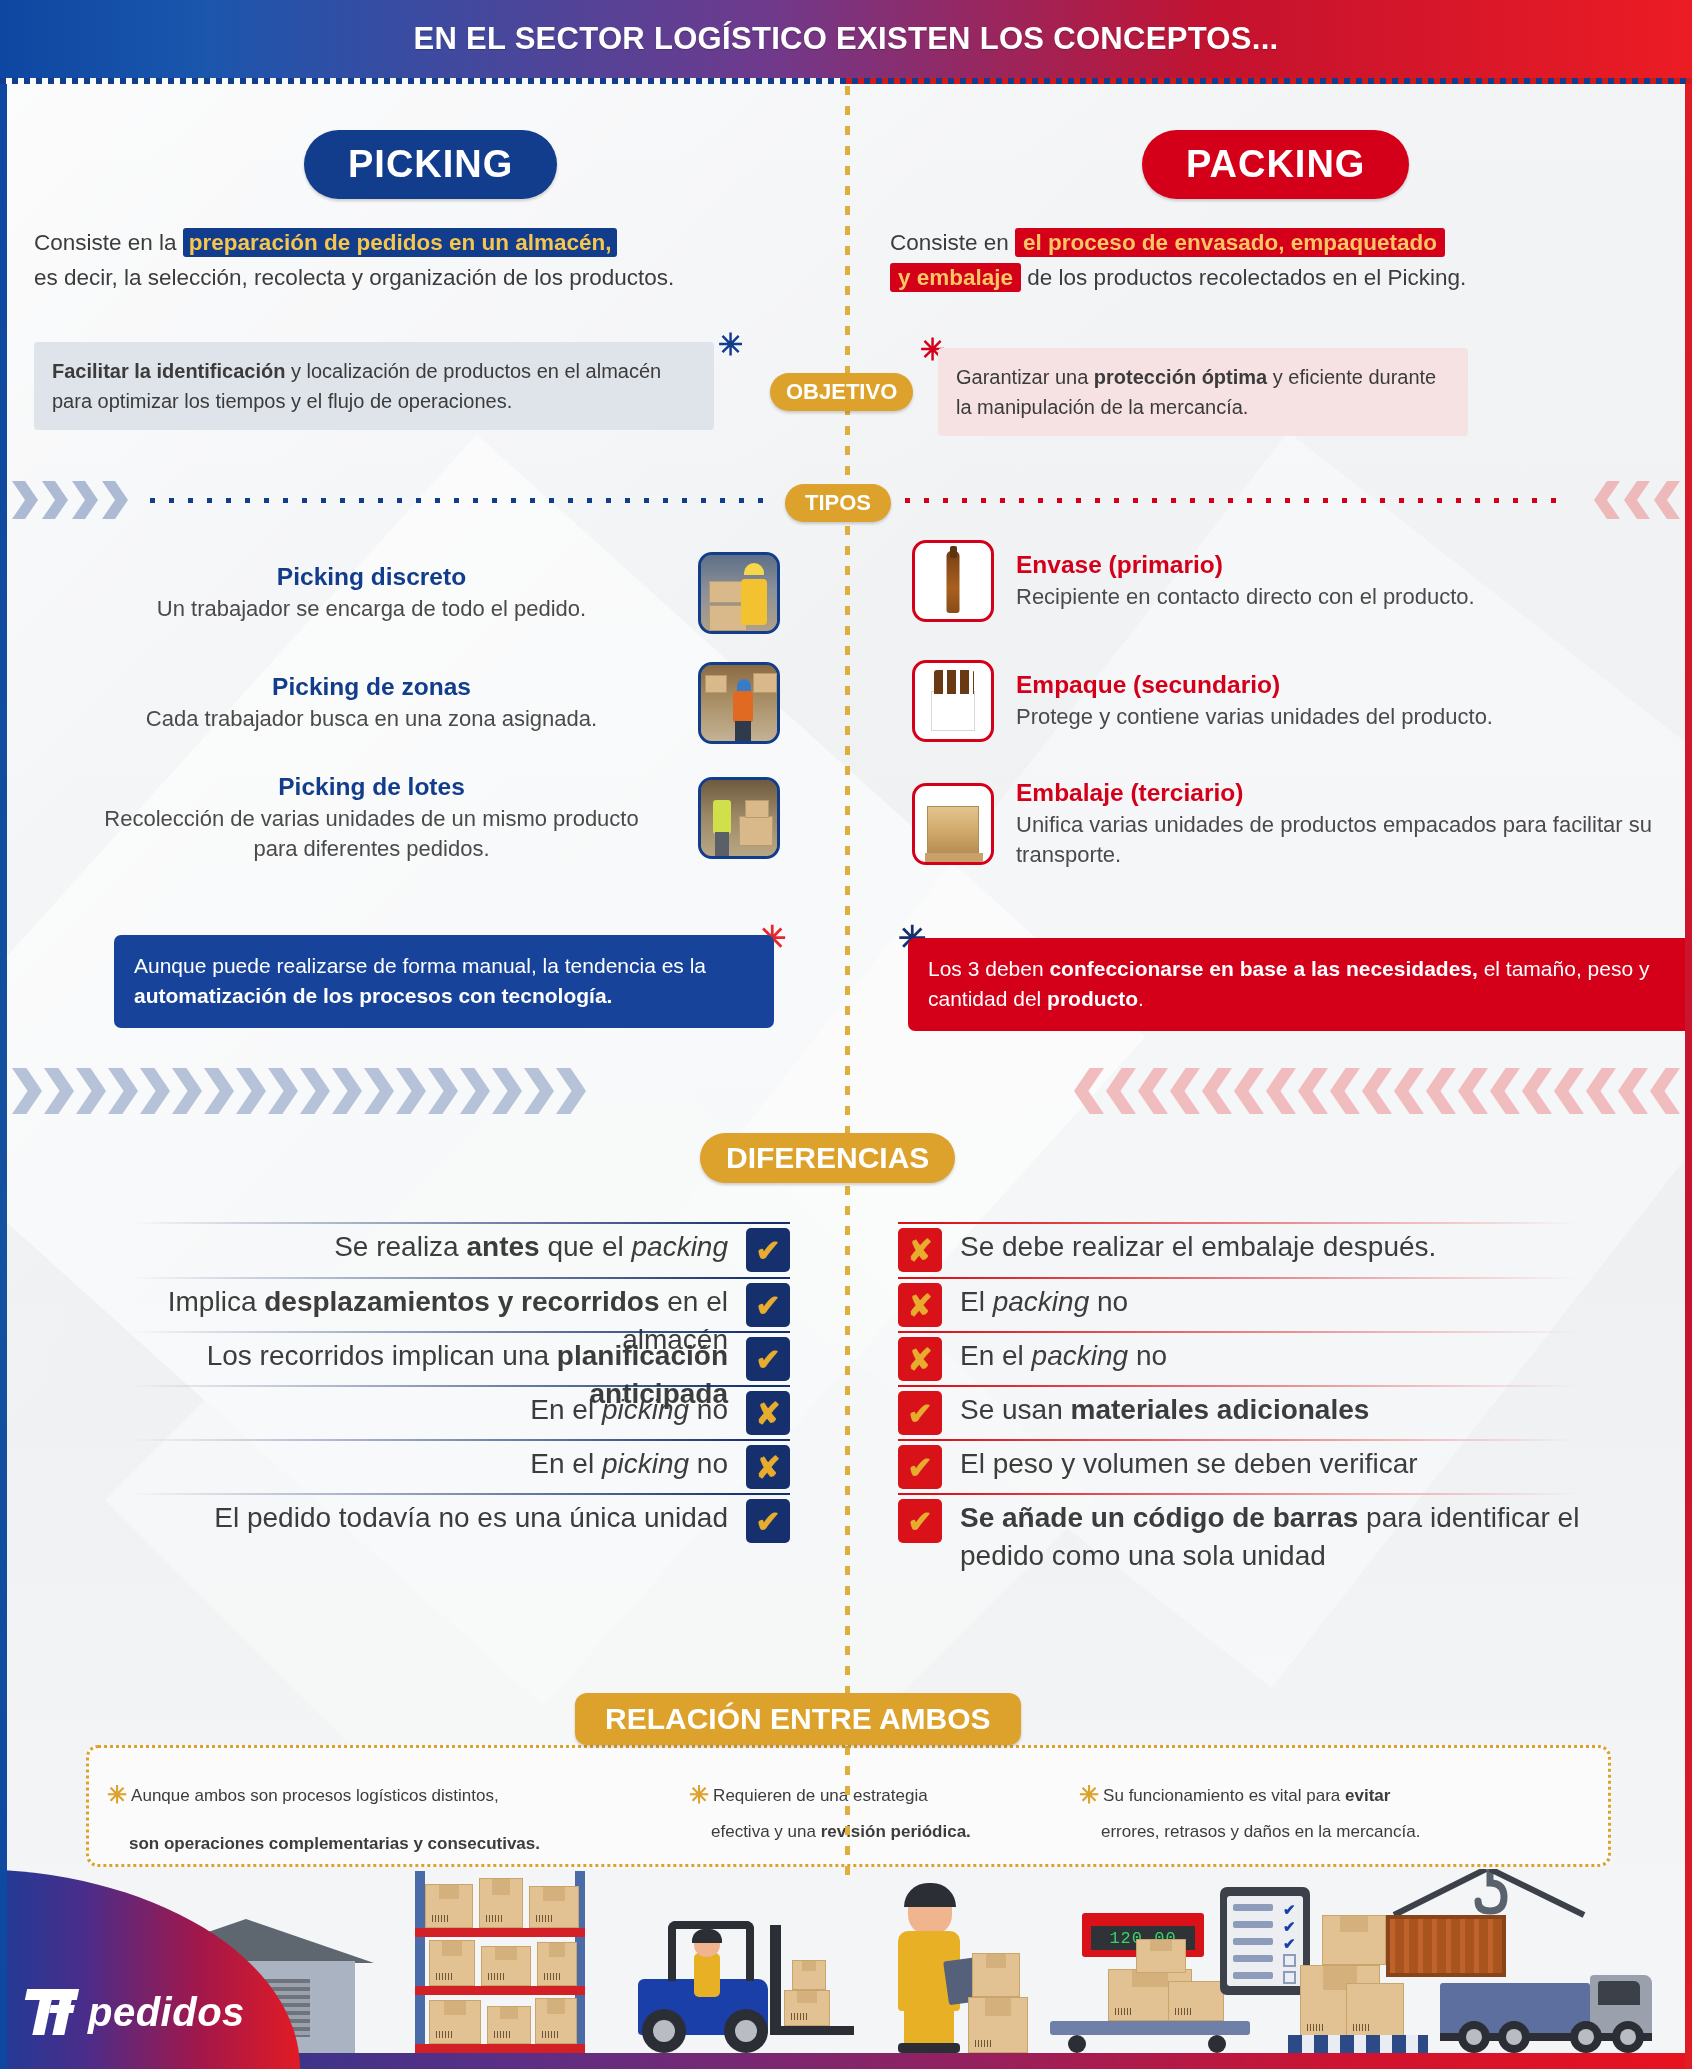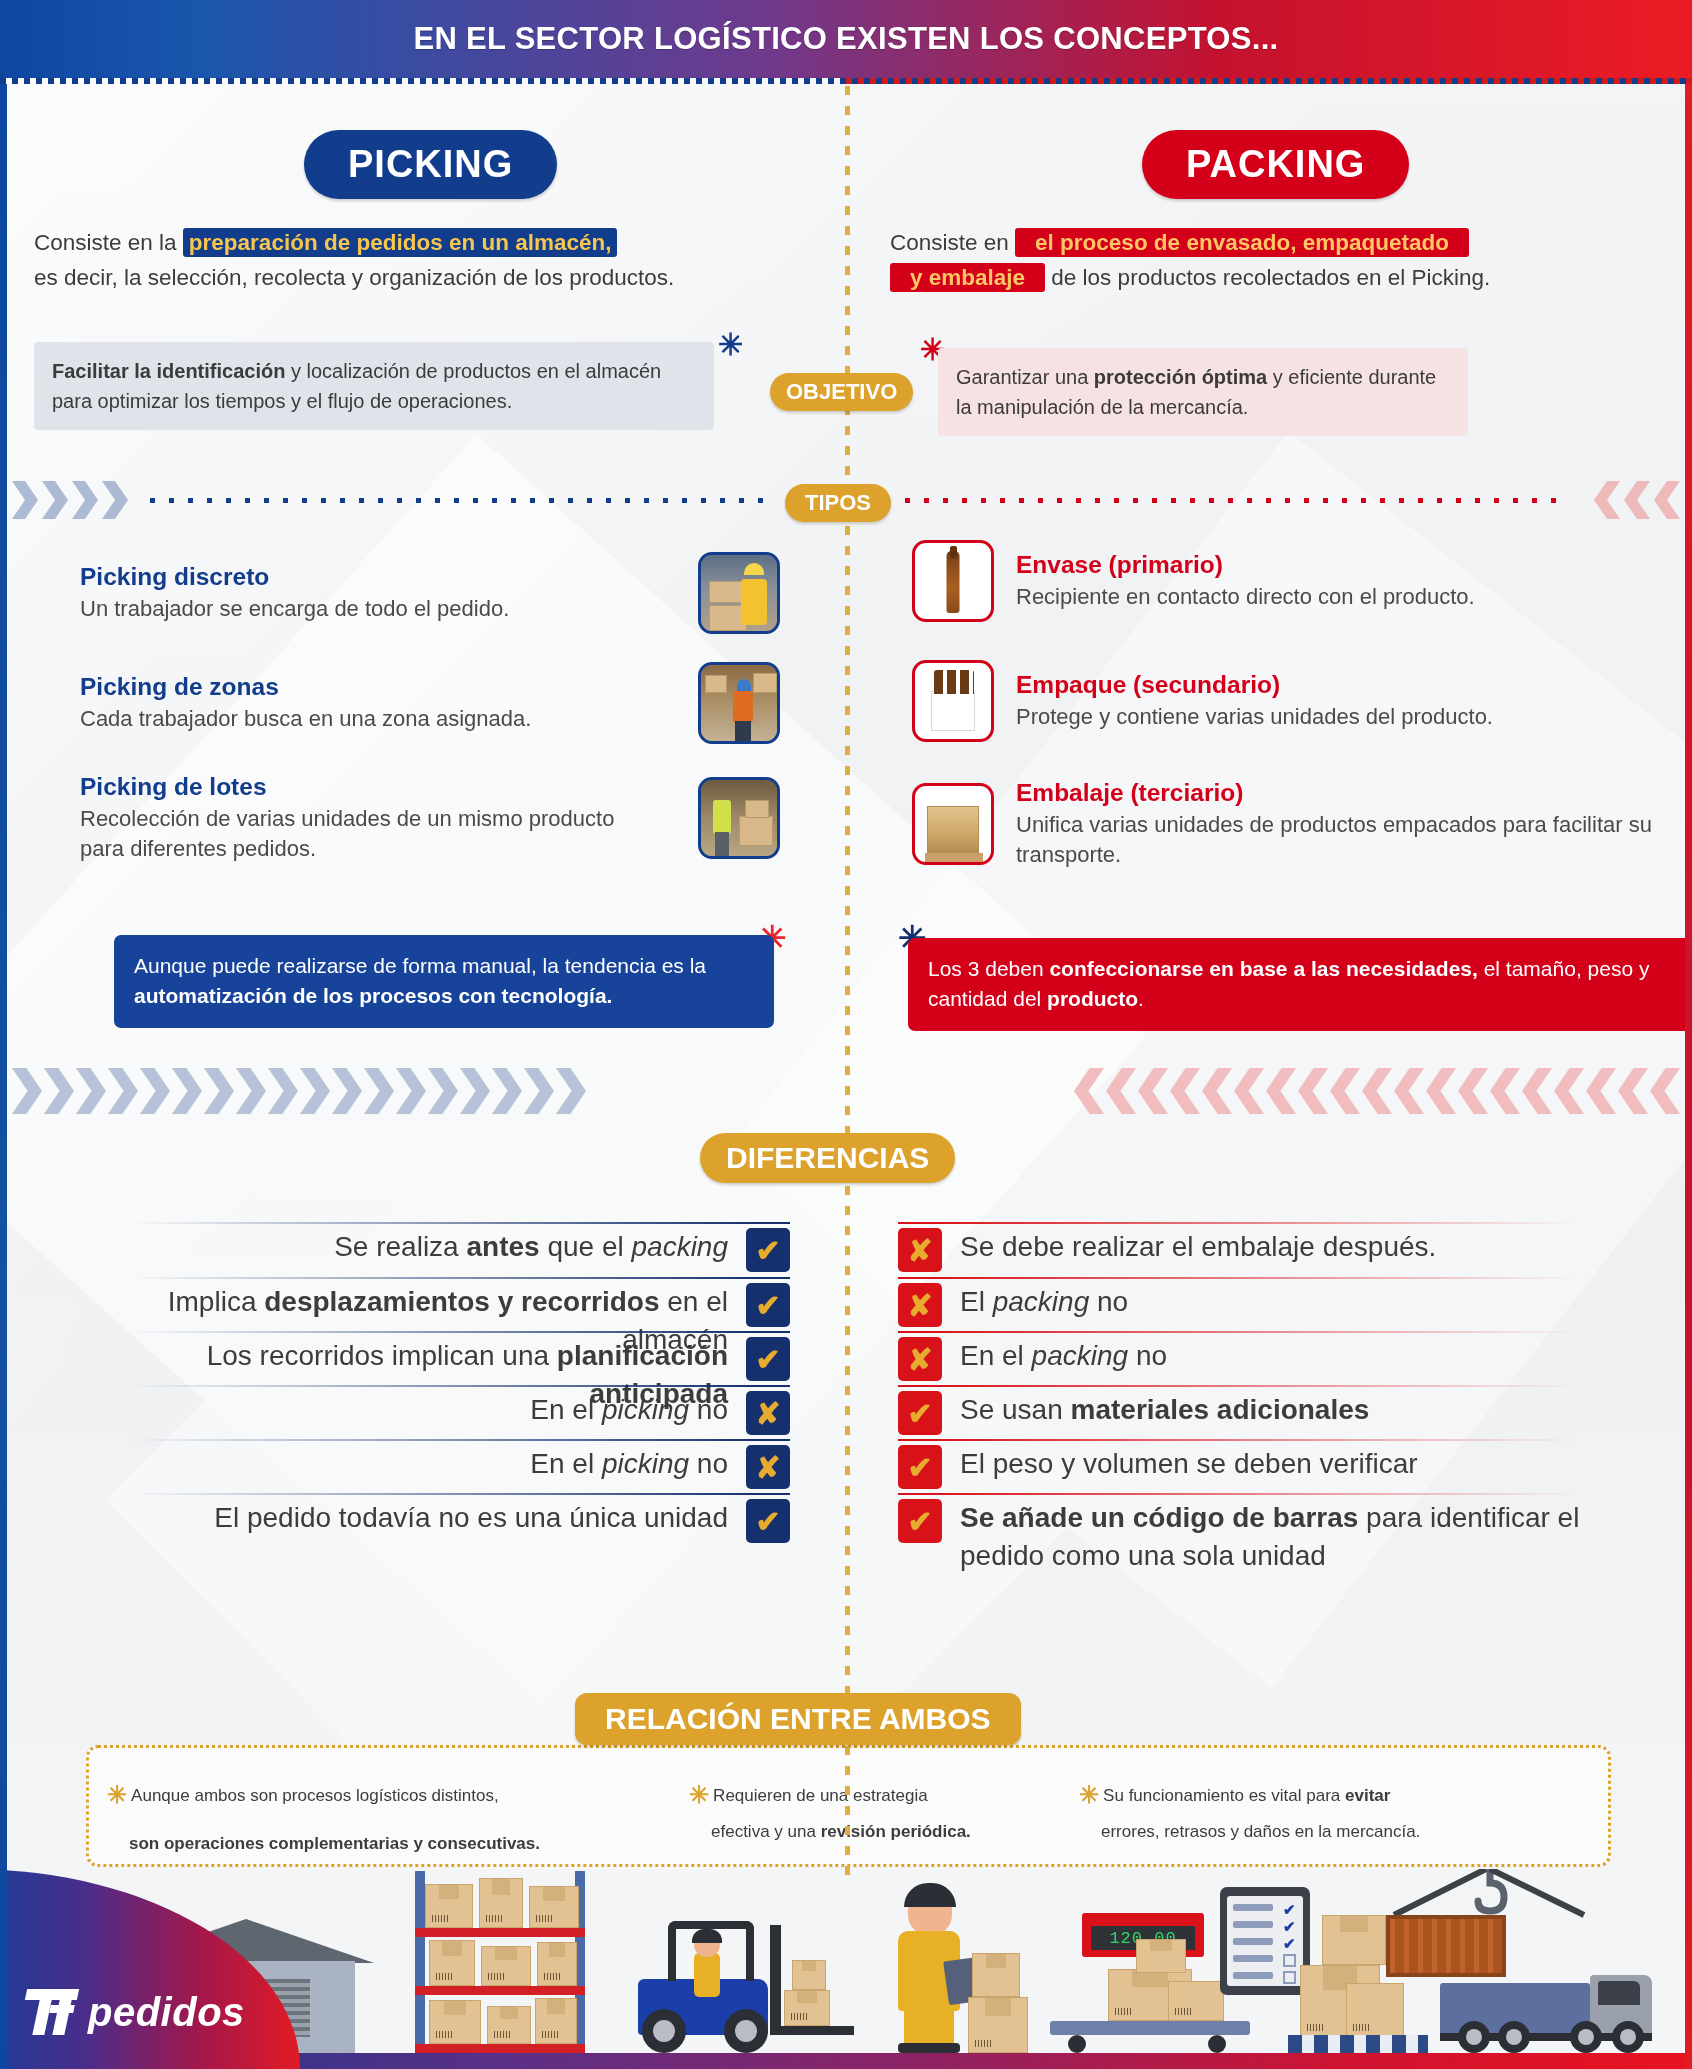--- a/index.html
+++ b/index.html
@@ -75,21 +75,21 @@
 
   
   .def { position:absolute; font-size:22.5px; color:#3c3c3c; line-height:1.55; }
   #picking-def { left:34px; top:226px; width:800px; }
   #packing-def { left:890px; top:226px; width:790px; }
   .def .hl-blue {
     background:#123c8c; color:#f6c64d; font-weight:bold; padding:2px 6px; border-radius:3px;
     box-decoration-break: clone; -webkit-box-decoration-break: clone;
   }
   .def .hl-red {
-    background:#d4001a; color:#fbc664; font-weight:bold; padding:2px 20px; border-radius:3px;
+    background:#d4001a; color:#fbc664; font-weight:bold; padding:2px 8px; border-radius:3px;
     box-decoration-break: clone; -webkit-box-decoration-break: clone;
   }
 
   
   .obj-box {
     position:absolute; padding:14px 18px; font-size:20px; color:#3b3b3b; line-height:1.5;
     border-radius:4px;
   }
   #objetivo-picking { left:34px; top:342px; width:680px; background:#dfe3ea; }
   #objetivo-packing { left:938px; top:348px; width:530px; background:#f6e1e3; }
@@ -117,21 +117,21 @@
   #chev-right-small { right:12px; top:481px; }
   .chev {
     width:26px; height:38px;
     background:#adbad3;
     clip-path: polygon(0 0, 50% 0, 100% 50%, 50% 100%, 0 100%, 50% 50%);
   }
   .chev.rev { background:#eeb9ba; clip-path: polygon(50% 0, 100% 0, 50% 50%, 100% 100%, 50% 100%, 0 50%); }
 
   
   .tipo-row { position:absolute; display:flex; align-items:center; }
-  .tipo-text-left { text-align:left; padding-right:35px; }
+  .tipo-text-left { text-align:center; padding-right:35px; }
   .tipo-title { font-size:24.5px; font-weight:bold; line-height:1.2; }
   .tipo-title.blue { color:#123c8c; }
   .tipo-title.red  { color:#d4001a; }
   .tipo-desc { font-size:22px; color:#4a4a4a; line-height:1.35; margin-top:3px; }
   .thumb {
     width:82px; height:82px; border-radius:14px; flex:0 0 82px;
     border:3px solid #123c8c; overflow:hidden; position:relative; background:#6b7d8f;
   }
   .thumb.red-frame { border-color:#d4001a; background:#fff; }
 

